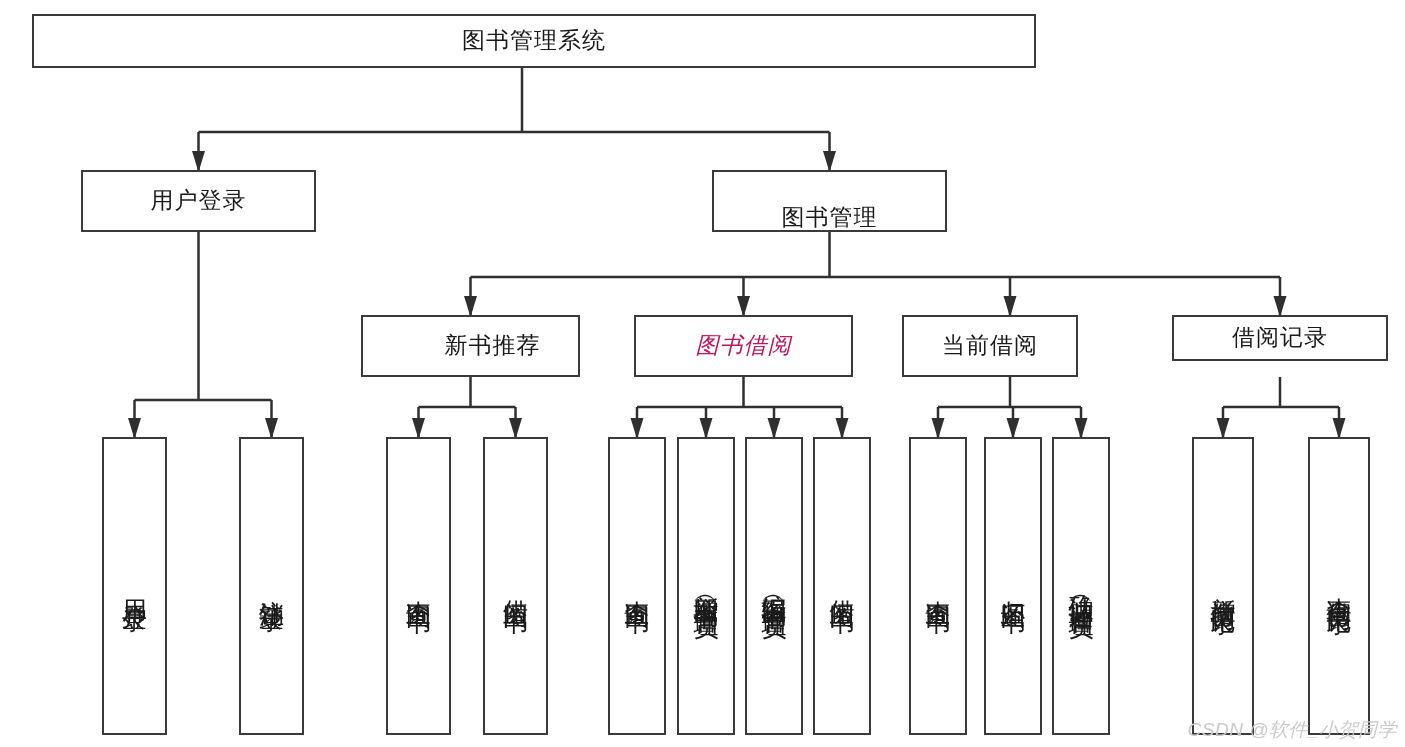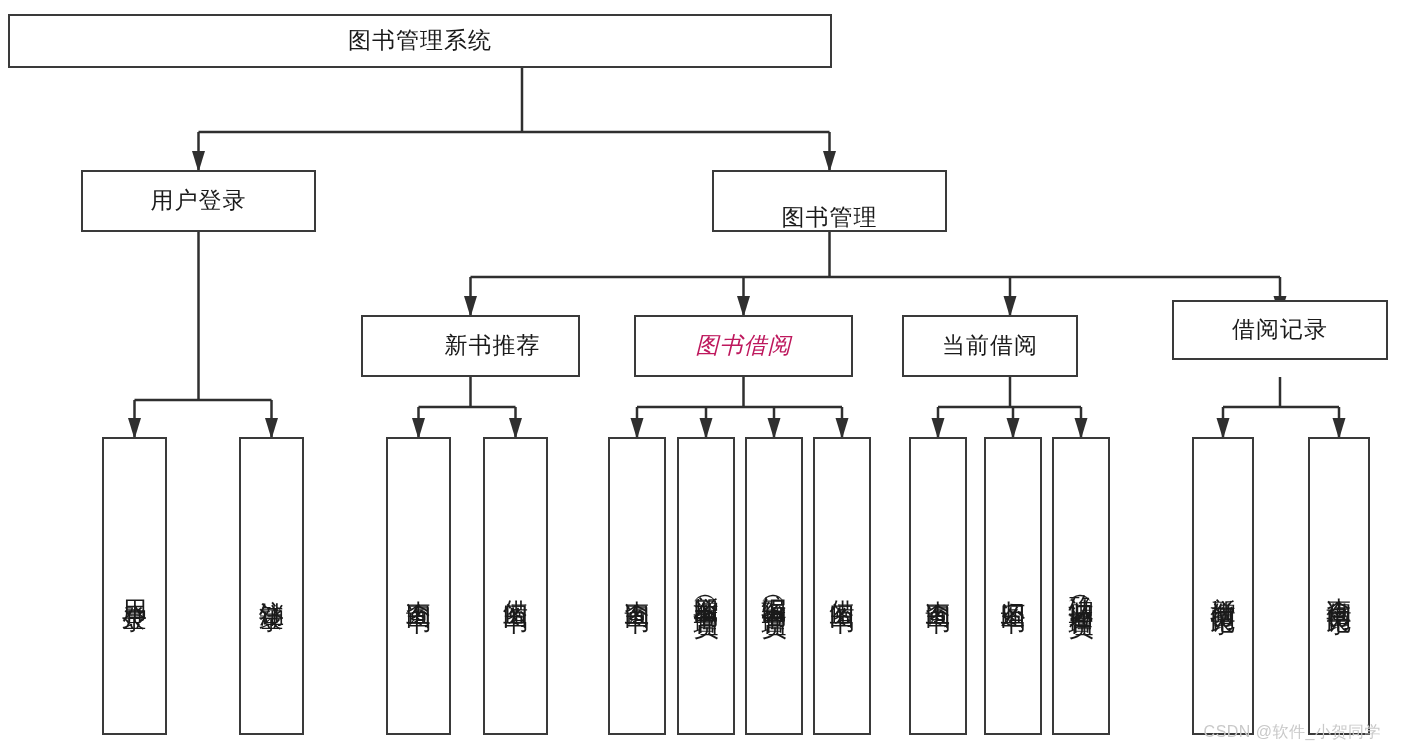--- a/index.html
+++ b/index.html
@@ -66,27 +66,28 @@
     display: flex;
     align-items: center;
     justify-content: center;
   }
   .node-box.vert.top-align .node-label {
     align-items: flex-start;
     padding-top: 2px;
   }
   .watermark {
     position: absolute;
-    right: 24px;
+    right: 8px;
     bottom: 4px;
-    font-size: 16px;
+    font-size: 19px;
     color: #c9c9c9;
     letter-spacing: 0.5px;
     white-space: nowrap;
     user-select: none;
+    font-style: italic;
   }
 </style>
 </head>
 <body>
 
 <div id="diagram-root">
   <svg class="connector-layer" id="connector-layer" viewBox="0 0 1405 747">
       <line x1="522" y1="68" x2="522" y2="132" stroke="#2f2f2f" stroke-width="2.5"></line>
       <line x1="198.5" y1="132" x2="829.5" y2="132" stroke="#2f2f2f" stroke-width="2.5"></line>
       <line x1="198.5" y1="132" x2="198.5" y2="170" stroke="#2f2f2f" stroke-width="2.5"></line>
@@ -134,39 +135,39 @@
       <line x1="1081" y1="407" x2="1081" y2="437" stroke="#2f2f2f" stroke-width="2.5"></line>
       <polygon points="1074.5,418 1087.5,418 1081,439" fill="#2f2f2f"></polygon>
       <line x1="1280" y1="377" x2="1280" y2="407" stroke="#2f2f2f" stroke-width="2.5"></line>
       <line x1="1223" y1="407" x2="1339" y2="407" stroke="#2f2f2f" stroke-width="2.5"></line>
       <line x1="1223" y1="407" x2="1223" y2="437" stroke="#2f2f2f" stroke-width="2.5"></line>
       <polygon points="1216.5,418 1229.5,418 1223,439" fill="#2f2f2f"></polygon>
       <line x1="1339" y1="407" x2="1339" y2="437" stroke="#2f2f2f" stroke-width="2.5"></line>
       <polygon points="1332.5,418 1345.5,418 1339,439" fill="#2f2f2f"></polygon>
     </svg>
   <div id="node-layer">
-      <div class="node-box horiz root" style="left: 8px; top: 14px; width: 824px; height: 54px; border-color: rgb(58, 58, 58); background: rgb(255, 255, 255);">
+      <div class="node-box horiz root" style="left: 32px; top: 14px; width: 1004px; height: 54px; border-color: rgb(58, 58, 58); background: rgb(255, 255, 255);">
         <div class="node-label" style="color: rgb(26, 26, 26);">图书管理系统</div>
       </div>
       <div class="node-box horiz" style="left: 81px; top: 170px; width: 235px; height: 62px; border-color: rgb(58, 58, 58); background: rgb(255, 255, 255);">
         <div class="node-label" style="color: rgb(26, 26, 26);">用户登录</div>
       </div>
       <div class="node-box horiz" style="left: 712px; top: 170px; width: 235px; height: 62px; border-color: rgb(58, 58, 58); background: rgb(255, 255, 255);">
         <div class="node-label" style="color: rgb(26, 26, 26); margin-top: 33px;">图书管理</div>
       </div>
       <div class="node-box horiz" style="left: 361px; top: 315px; width: 219px; height: 62px; border-color: rgb(58, 58, 58); background: rgb(255, 255, 255); padding-left: 44px;">
         <div class="node-label" style="color: rgb(26, 26, 26);">新书推荐</div>
       </div>
       <div class="node-box horiz" style="left: 634px; top: 315px; width: 219px; height: 62px; border-color: rgb(58, 58, 58); background: rgb(255, 255, 255);">
         <div class="node-label" style="color: #be185d; font-style: italic;">图书借阅</div>
       </div>
       <div class="node-box horiz" style="left: 902px; top: 315px; width: 176px; height: 62px; border-color: rgb(58, 58, 58); background: rgb(255, 255, 255);">
         <div class="node-label" style="color: rgb(26, 26, 26);">当前借阅</div>
       </div>
-      <div class="node-box horiz" style="left: 1172px; top: 300px; width: 216px; height: 60px; border-color: rgb(58, 58, 58); background: rgb(255, 255, 255);">
+      <div class="node-box horiz" style="left: 1172px; top: 315px; width: 216px; height: 46px; border-color: rgb(58, 58, 58); background: rgb(255, 255, 255);">
         <div class="node-label" style="color: rgb(26, 26, 26);">借阅记录</div>
       </div>
       <div class="node-box vert" style="left: 102px; top: 437px; width: 65px; height: 298px; border-color: rgb(58, 58, 58); background: rgb(255, 255, 255);">
         <div class="node-label" style="color: rgb(26, 26, 26);">用户登录</div>
       </div>
       <div class="node-box vert" style="left: 239px; top: 437px; width: 65px; height: 298px; border-color: rgb(58, 58, 58); background: rgb(255, 255, 255);">
         <div class="node-label" style="color: rgb(26, 26, 26);">注销登录</div>
       </div>
       <div class="node-box vert" style="left: 386px; top: 437px; width: 65px; height: 298px; border-color: rgb(58, 58, 58); background: rgb(255, 255, 255);">
         <div class="node-label" style="color: rgb(26, 26, 26);">查询图书</div>

